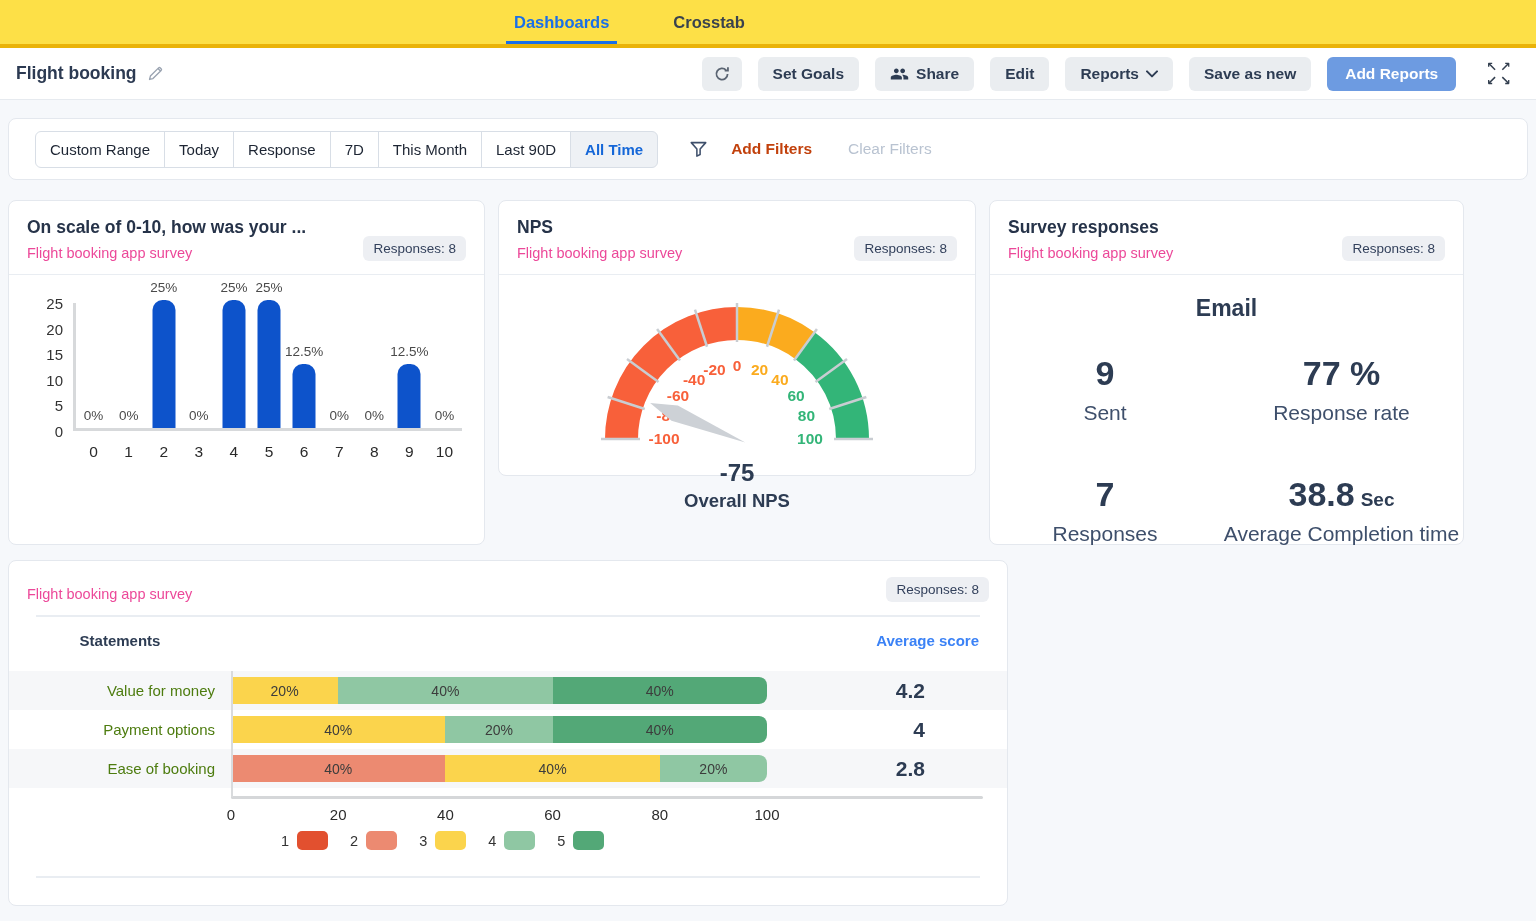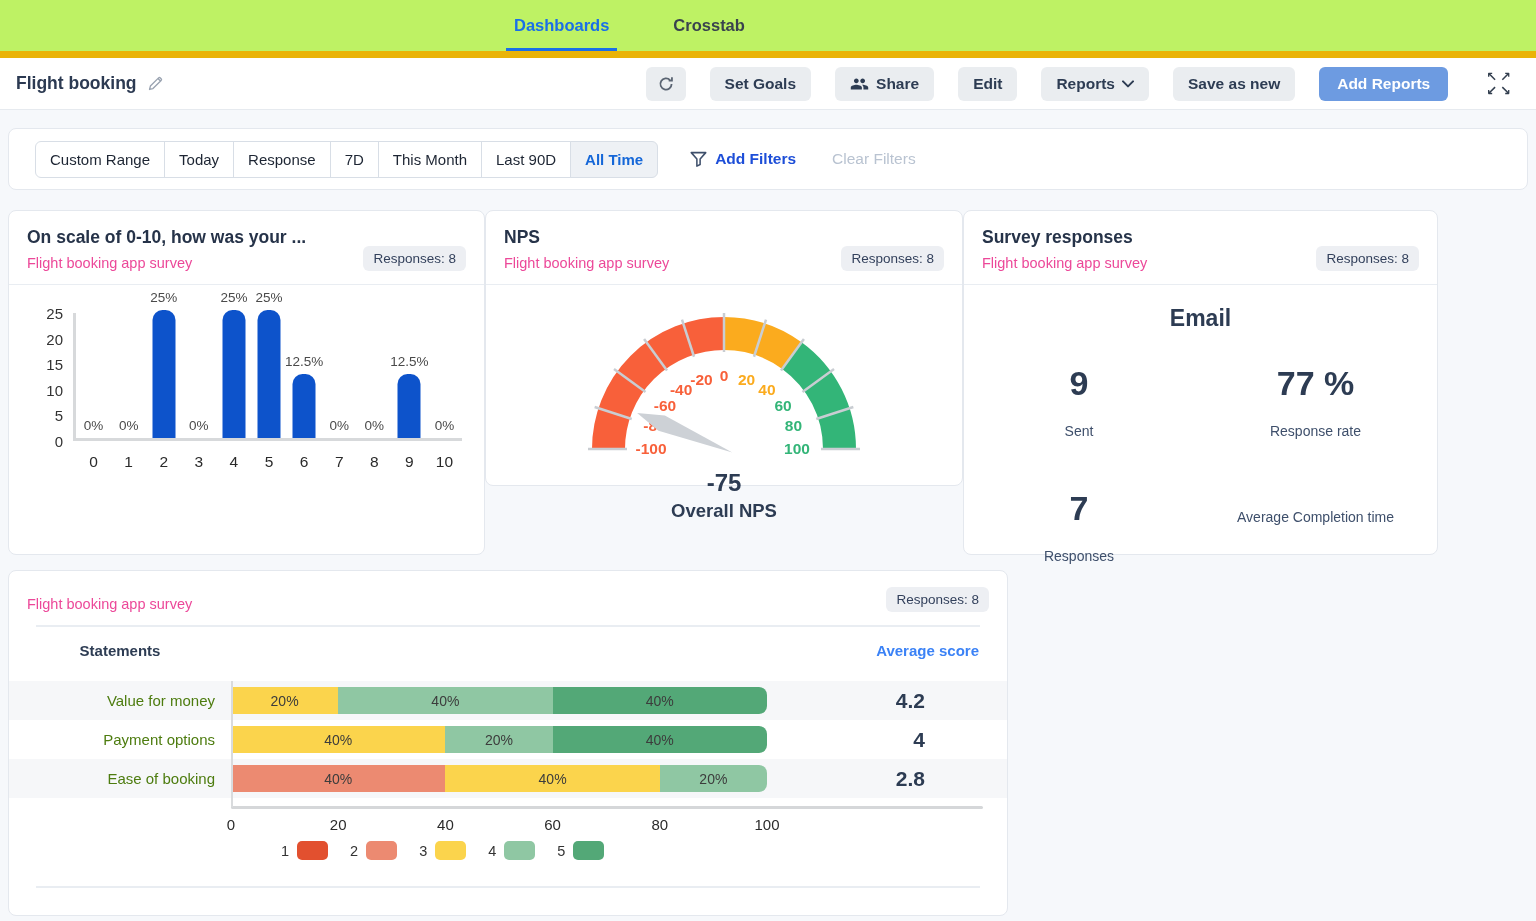--- a/index.html
+++ b/index.html
@@ -4,57 +4,57 @@
 <style>
   * { box-sizing: border-box; }
   html,body { margin:0; padding:0; }
   body {
     width:1536px; height:921px; overflow:hidden;
     background:#f6f8fb;
     font-family:"Liberation Sans", "DejaVu Sans", sans-serif;
     color:#2d3c53;
   }
   
-  .topnav { height:58px; background:#bef264; border-bottom:7px solid #eab308; display:flex; }
+  .topnav { height:48px; background:#fde047; border-bottom:4px solid #eab308; display:flex; }
   .tabs { margin-left:506px; display:flex; gap:48px; }
   .tab { display:flex; align-items:center; font-size:16.5px; font-weight:700; color:#39424e;
          padding:3px 8px 0; border-bottom:3px solid transparent; cursor:pointer; }
   .tab.active { color:#1a6fe8; border-bottom-color:#1a6fe8; }
   
   .toolbar { height:52px; background:#fff; border-bottom:1px solid #e6eaef;
              display:flex; align-items:center; padding:0 16px; }
   .board-title { font-size:17.5px; font-weight:700; color:#2c3a52; }
   .pencil { margin-left:10px; display:inline-flex; cursor:pointer; }
-  .toolbar-right { margin-left:auto; display:flex; align-items:center; gap:24px; }
+  .toolbar-right { margin-left:auto; display:flex; align-items:center; gap:16px; }
   .btn { border:none; background:#eaedf0; color:#2d3c53; font-family:inherit;
          font-size:15.5px; font-weight:700; padding:8px 15px; border-radius:6px;
          display:inline-flex; align-items:center; gap:7px; cursor:pointer; white-space:nowrap; }
   .btn.icon-only { padding:8px 11px; }
   .btn.primary { background:#6d9be1; color:#fff; padding:8px 18px; }
   .fullscreen { background:none; border:none; cursor:pointer; margin-left:8px;
                 display:flex; flex-direction:column; line-height:1.02; font-size:13px;
                 color:#333f4f; font-weight:700; letter-spacing:3px; font-family:inherit; }
   
   .content { padding:18px 8px 0; }
   .card { background:#fff; border:1px solid #e4e8ee; border-radius:8px; }
   
   .filterbar { height:62px; display:flex; align-items:center; padding:16px 26px; margin-bottom:20px; }
   .segments { display:flex; }
   .segment { padding:9px 14px; border:1px solid #d8dee6; margin-left:-1px; font-size:15px;
              color:#1d2533; cursor:pointer; background:#fff; white-space:nowrap; }
   .segment:first-child { border-radius:6px 0 0 6px; margin-left:0; }
   .segment:last-child { border-radius:0 6px 6px 0; }
   .segment.active { color:#1567d8; font-weight:700; background:#eef1f5; }
-  .add-filters { display:flex; align-items:center; gap:8px; margin-left:26px; border:none;
+  .add-filters { display:flex; align-items:center; gap:24px; margin-left:26px; border:none;
                  background:none; font-family:inherit; font-size:15.5px; font-weight:700;
-                 color:#1d4ed8; cursor:pointer; }
+                 color:#c2410c; cursor:pointer; }
   .clear-filters { margin-left:24px; border:none; background:none; font-family:inherit;
                    font-size:15.5px; font-weight:500; color:#b9c3d1; cursor:pointer; }
   
-  .cards-row { display:flex; margin-bottom:15px; }
+  .cards-row { display:flex; gap:13px; margin-bottom:15px; }
   .card-scale { width:477px; height:345px; }
   .card-nps   { width:478px; height:276px; }
   .card-resp  { width:475px; height:345px; }
   .card-sat   { width:1000px; min-height:346px; }
   .card-head { display:flex; justify-content:space-between; align-items:flex-end;
                padding:16px 18px 13px; border-bottom:1px solid #e9edf2; }
   .card-sat .card-head { border-bottom:none; }
   .head-titles h3 { margin:0; font-size:17.5px; color:#263349; }
   .subtitle { font-size:14.5px; color:#ec4899; margin-top:7px; }
   .badge { background:#edeff3; color:#33415c; font-size:13.5px; padding:5px 10px;
@@ -77,21 +77,21 @@
   .bc-xlab { flex:1; text-align:center; font-size:15.5px; color:#2a2a2a; }
   
   .nps-body { display:flex; flex-direction:column; align-items:center; padding-top:14px; }
   
   .resp-body { padding-top:20px; }
   .channel { text-align:center; font-size:23px; font-weight:700; color:#2d3c53; }
   .stats { display:grid; grid-template-columns:230px 1fr; row-gap:50px; margin-top:32px; }
   .stat { text-align:center; }
   .stat-value { font-size:34px; font-weight:700; color:#2d3c53; }
   .stat-unit { font-size:19px; font-weight:700; margin-left:6px; }
-  .stat-label { font-size:14px; color:#3e4f6b; margin-top:20px; font-weight:500; }
+  .stat-label { font-size:21px; color:#3e4f6b; margin-top:8px; font-weight:500; }
   
   .sat-body { padding-bottom:14px; }
   .sat-header { display:grid; grid-template-columns:222px 536px 1fr; align-items:center; height:46px; }
   .sat-statements { text-align:center; font-weight:700; font-size:15px; color:#2d3c53; }
   .sat-avg-head { text-align:right; padding-right:28px; color:#3b82f6; font-weight:700; font-size:15px; }
   .sat-rows { position:relative; margin-top:8px; }
   .sat-rows::before { content:""; position:absolute; left:222px; top:0; bottom:-9px;
                       width:2px; background:#d9dbdd; }
   .sat-row { display:grid; grid-template-columns:222px 536px 1fr; height:39px; align-items:center; }
   .sat-row.alt { background:#f6f7f9; }
@@ -316,20 +316,21 @@
             </div>
             <div class="stat">
               <div class="stat-value">77 %</div>
               <div class="stat-label">Response rate</div>
             </div>
             <div class="stat">
               <div class="stat-value">7</div>
               <div class="stat-label">Responses</div>
             </div>
             <div class="stat">
+              <div class="stat-value"><span>38.8</span><span class="stat-unit">Sec</span></div>
               <div class="stat-label">Average Completion time</div>
             </div>
           </div>
         </div>
       </section>
     </div>
 
     <section class="card card-sat">
       <div class="card-head">
         <div class="head-titles">

